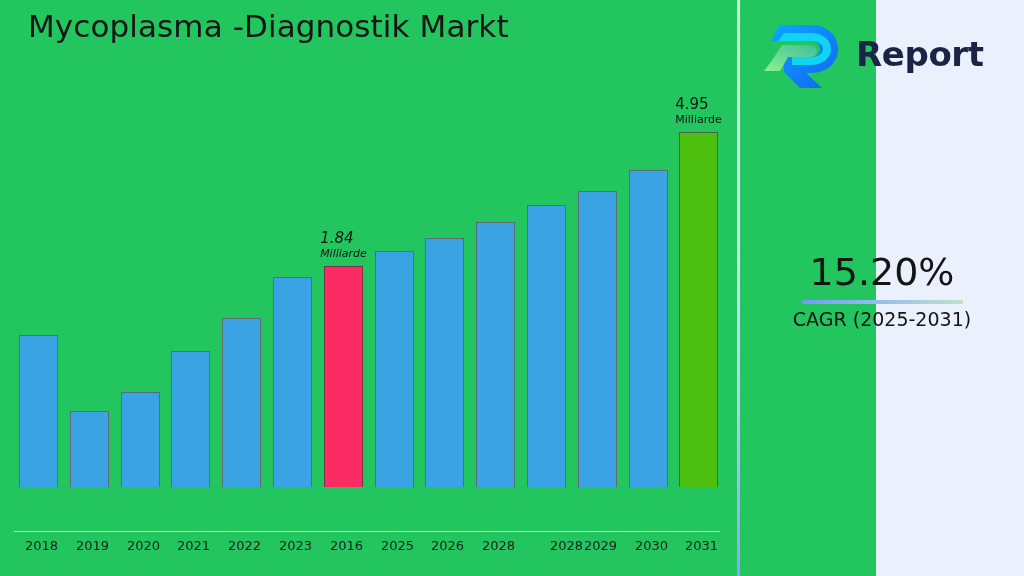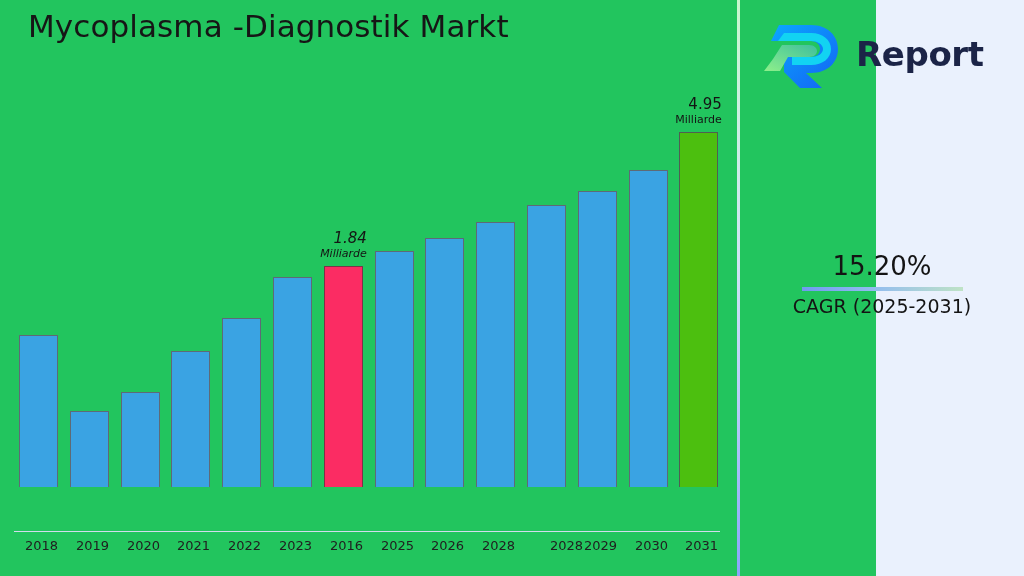--- a/index.html
+++ b/index.html
@@ -73,21 +73,21 @@
     border-bottom: none;
   }
   .bar.blue  { background: #3aa3e3; }
   .bar.pink  { background: #fb2c63; border-color: #7a3348; }
   .bar.green { background: #4cbf0f; border-color: #4f5f52; }
 
   .bar-value {
     position: absolute;
     left: 50%;
     transform: translateX(-50%);
-    text-align: right;
+    text-align: left;
     white-space: nowrap;
     line-height: 1.05;
   }
   .bar-value .val {
     display: block;
     font-size: 15px;
     color: #141414;
   }
   .bar-value .unit {
     display: block;
@@ -156,21 +156,21 @@
 
   
   #cagr-block {
     position: absolute;
     left: 0;
     top: 252px;
     width: 284px;
     text-align: center;
   }
   #cagr-value {
-    font-size: 26px;
+    font-size: 38px;
     color: #141414;
     line-height: 1.1;
   }
   #cagr-rule {
     margin: 6px auto 4px auto;
     width: 161px;
     height: 4px;
     background: linear-gradient(to right, #6f9bf0 0%, #93bdef 45%, #bfe3c6 100%);
   }
   #cagr-caption {

